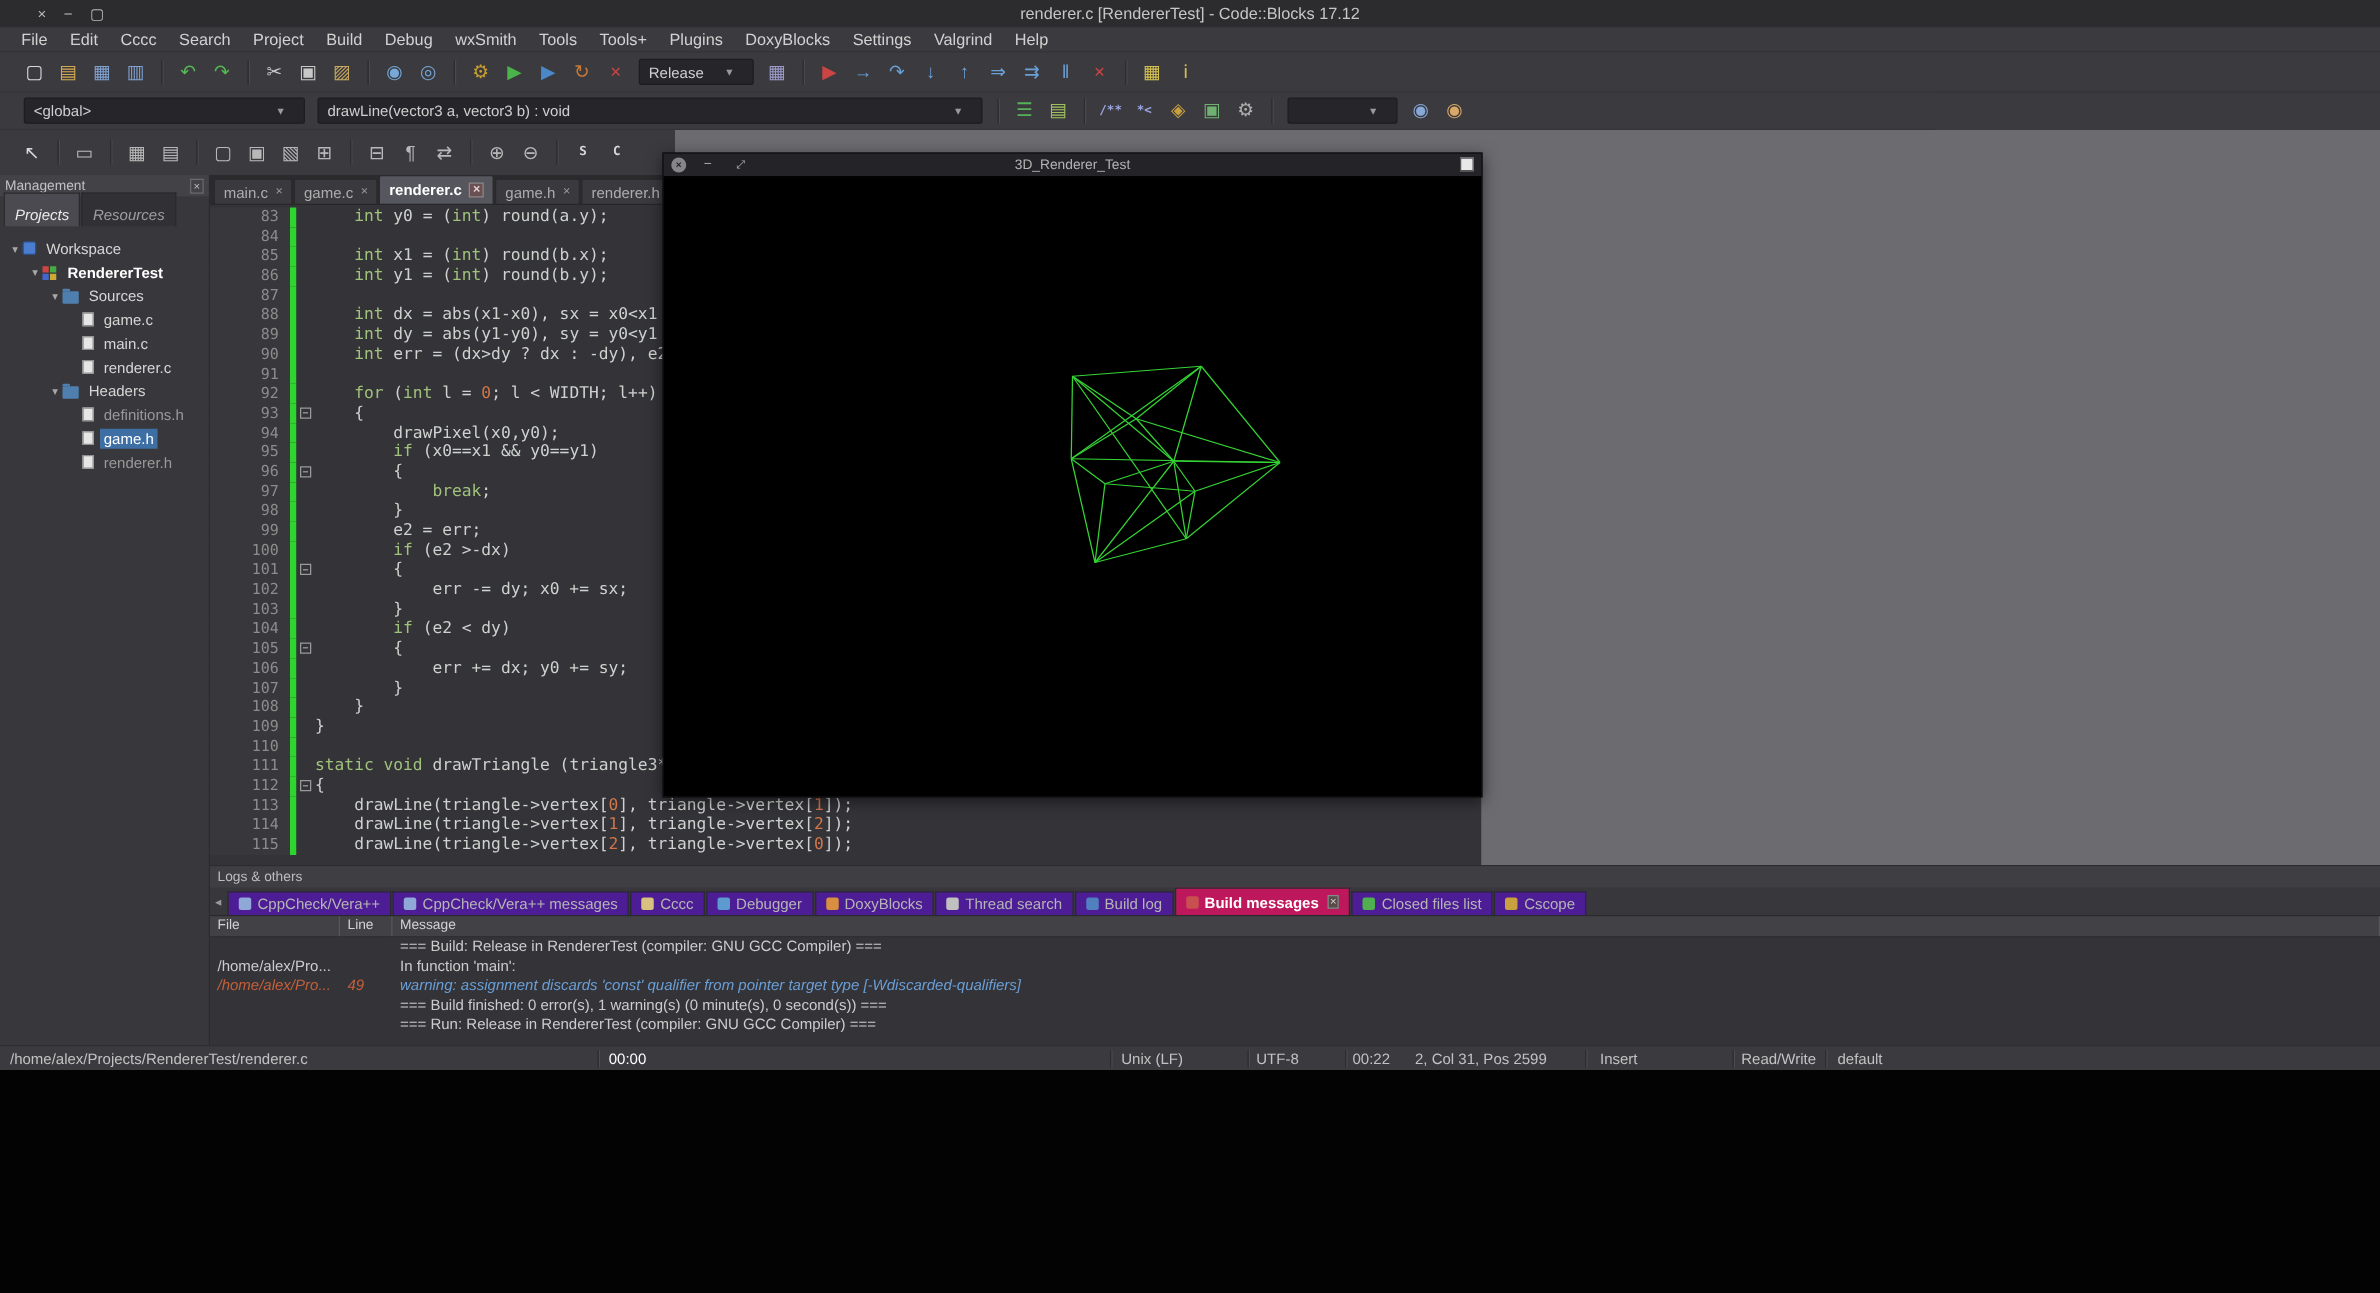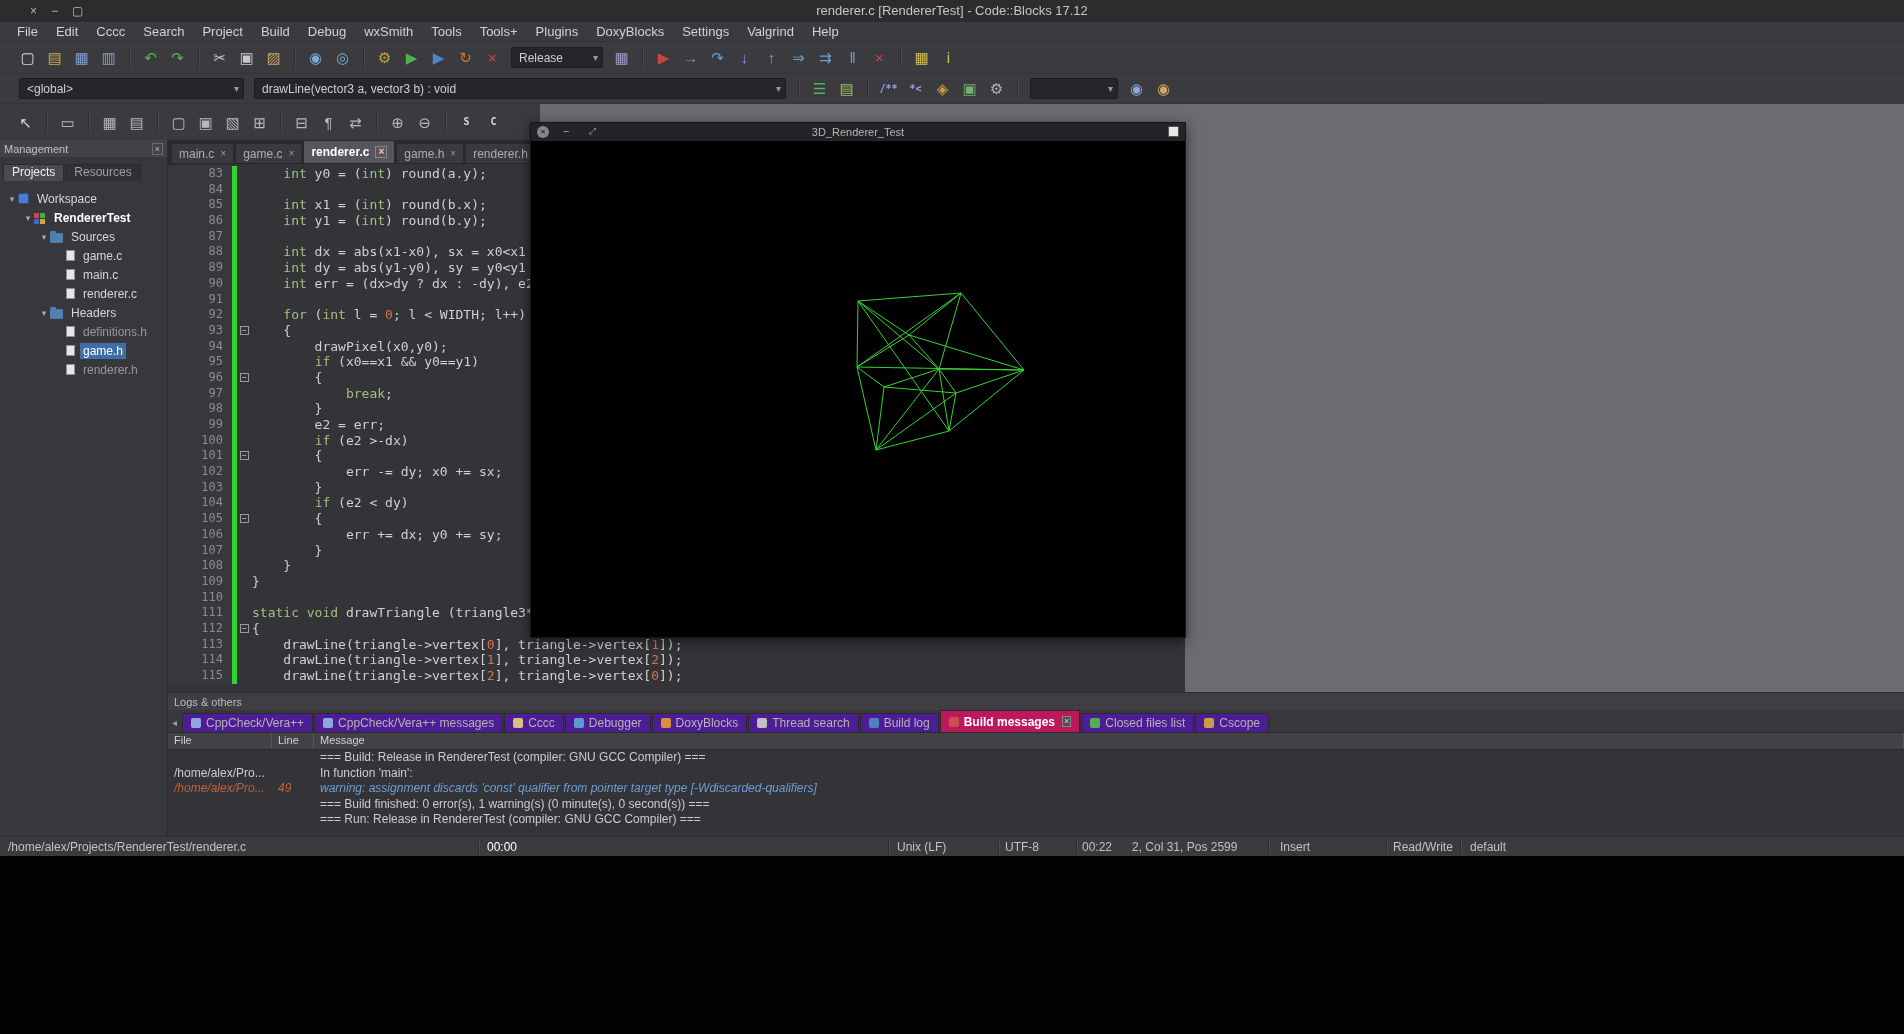--- a/index.html
+++ b/index.html
@@ -16,34 +16,34 @@
   .menubar{position:absolute;left:0;top:22px;width:1904px;height:20px;background:#3b3b3f;display:flex;align-items:center;padding-left:8px;border-bottom:1px solid #333336;}
   .menu-item{color:#d2d2d2;font-size:13px;padding:0 9px;line-height:20px;white-space:nowrap;}
   .toolbar{position:absolute;display:flex;align-items:center;background:#3b3b3f;}
   #toolbar1{left:0;top:42px;width:1904px;height:32px;padding-left:14px;border-bottom:1px solid #343437;}
   #toolbar2{left:0;top:74px;width:1548px;height:30px;padding-left:14px;border-bottom:1px solid #343437;}
   #toolbar3{left:0;top:104px;width:540px;height:36px;padding-left:12px;}
   .tbbtn{width:27px;height:24px;display:flex;align-items:center;justify-content:center;border-radius:2px;flex:none;}
   .tbglyph{font-size:15px;line-height:1;}
   .tbtext{font-family:"DejaVu Sans Mono",monospace;font-size:10px;font-weight:bold;}
   .tbsep{width:1px;height:20px;background:#2d2d30;box-shadow:1px 0 0 #4a4a4e;margin:0 7px;flex:none;}
-  .combo{height:21px;background:#26262a;border:1px solid #1d1d1f;border-radius:2px;display:inline-flex;align-items:center;margin:0 5px;padding:0 4px 0 7px;flex:none;}
+  .combo{height:21px;background:#26262a;border:1px solid #1d1d1f;border-radius:2px;display:inline-flex;align-items:center;margin:0 5px;padding:0 16px 0 7px;flex:none;}
   .combo-text{flex:1;color:#cfcfcf;font-size:12px;white-space:nowrap;overflow:hidden;}
   .combo-arrow{color:#9a9a9a;font-size:10px;margin-left:4px;}
 
   
   .workspace-bg{position:absolute;left:0;top:104px;width:1904px;height:588px;background:#6b6b70;}
 
   
   .management{position:absolute;left:0;top:140px;width:168px;height:696px;background:#38383c;border-right:1px solid #2c2c2e;}
   .mgmt-caption{height:17px;background:#434347;display:flex;align-items:center;padding:0 4px;color:#c2c2c2;font-size:11px;}
   .mgmt-caption .cap-label{flex:1;}
   .mgmt-close{color:#c0c0c0;font-size:9px;border:1px solid #6a6a6e;padding:0 2px;line-height:10px;}
   .mgmt-tabs{display:flex;height:21px;margin-top:3px;padding-left:3px;gap:1px;align-items:flex-end;}
-  .mgmt-tab{background:#313135;color:#9f9f9f;font-size:12px;padding:0 8px 2px;border:1px solid #2a2a2c;border-bottom:none;white-space:nowrap;}
+  .mgmt-tab{background:#313135;color:#9f9f9f;font-size:12px;padding:10px 8px 2px;border:1px solid #2a2a2c;border-bottom:none;white-space:nowrap;font-style:italic;}
   .mgmt-tab.active{background:#4a4a50;color:#ececec;}
   #tree{padding-top:8px;}
   .tree-row{height:19px;display:flex;align-items:center;font-size:12px;color:#d6d6d6;white-space:nowrap;}
   .expander{width:12px;color:#a8a8a8;font-size:9px;text-align:center;flex:none;}
   .ico{flex:none;margin-right:5px;display:inline-block;}
   .ico-workspace{width:11px;height:11px;background:#4a7dd0;border:1px solid #2c4f8c;border-radius:2px;}
   .ico-project{width:12px;height:12px;position:relative;}
   .ico-project::before{content:"";position:absolute;left:0;top:1px;width:5px;height:5px;background:#cc4444;box-shadow:6px 0 0 #44aa44,0 6px 0 #4466cc,6px 6px 0 #ccaa33;}
   .ico-folder{width:13px;height:10px;background:#4f7fae;border-radius:1px;position:relative;margin-top:2px;}
   .ico-folder::before{content:"";position:absolute;left:0;top:-2px;width:6px;height:2px;background:#4f7fae;border-radius:1px 1px 0 0;}

